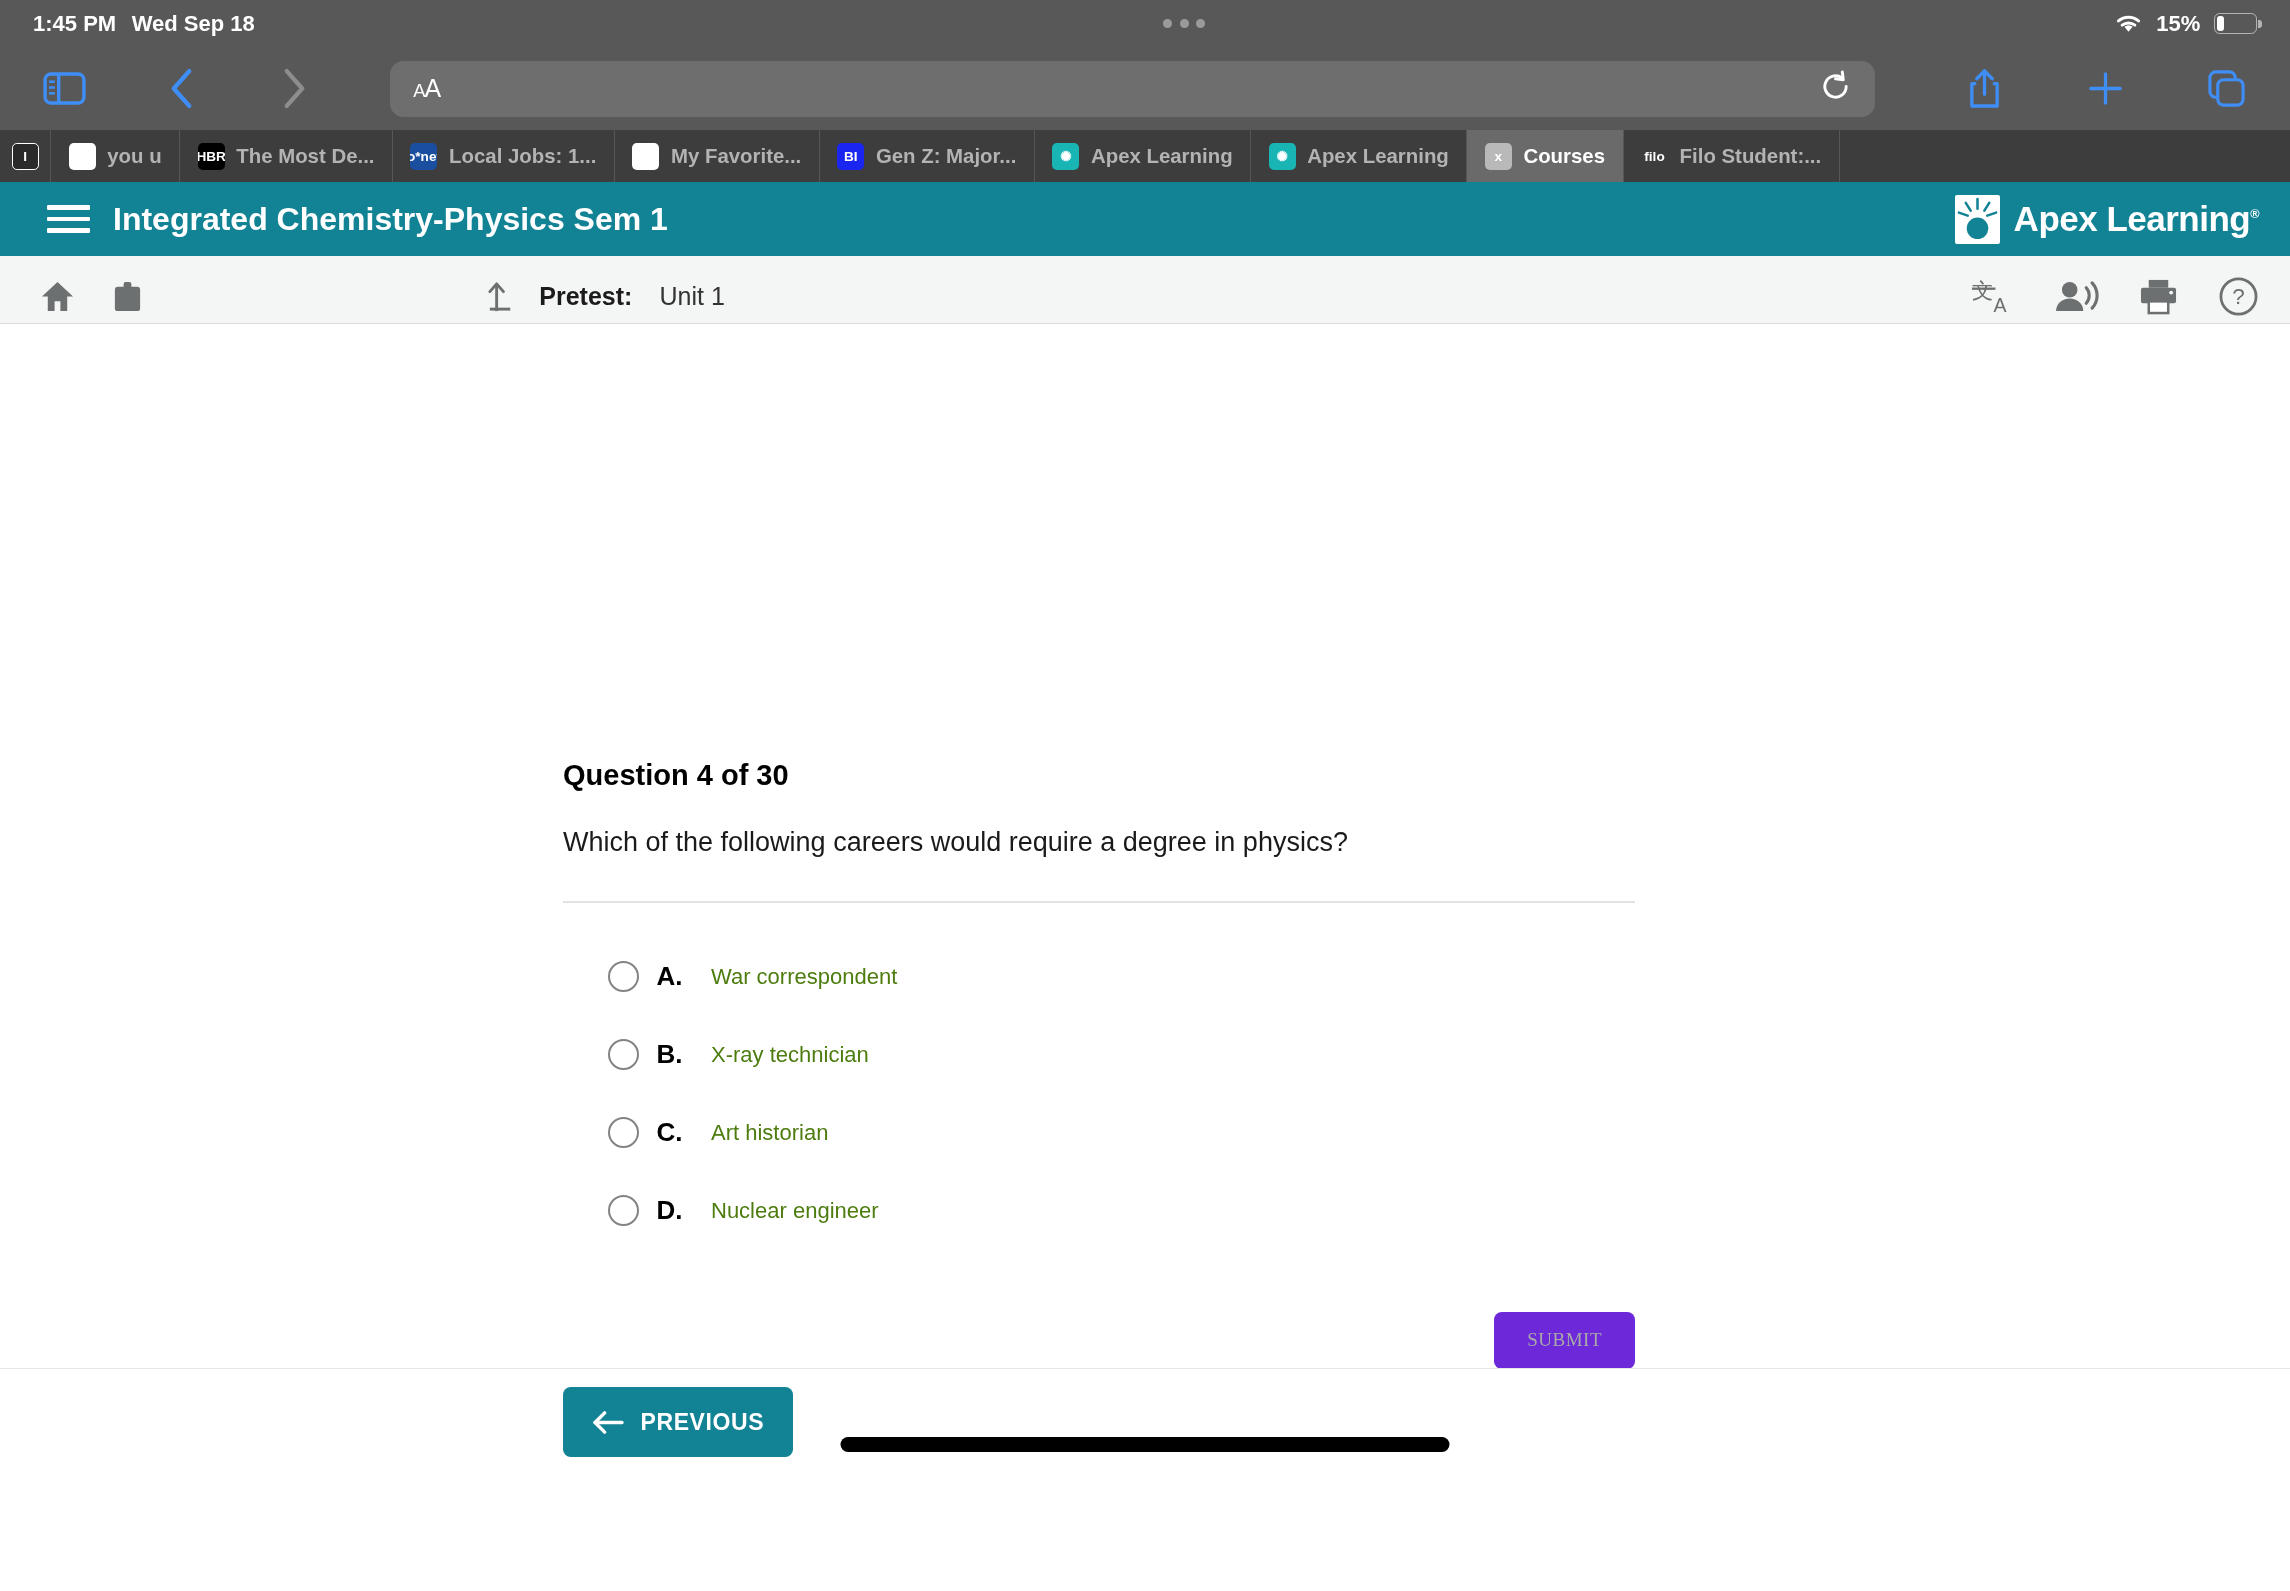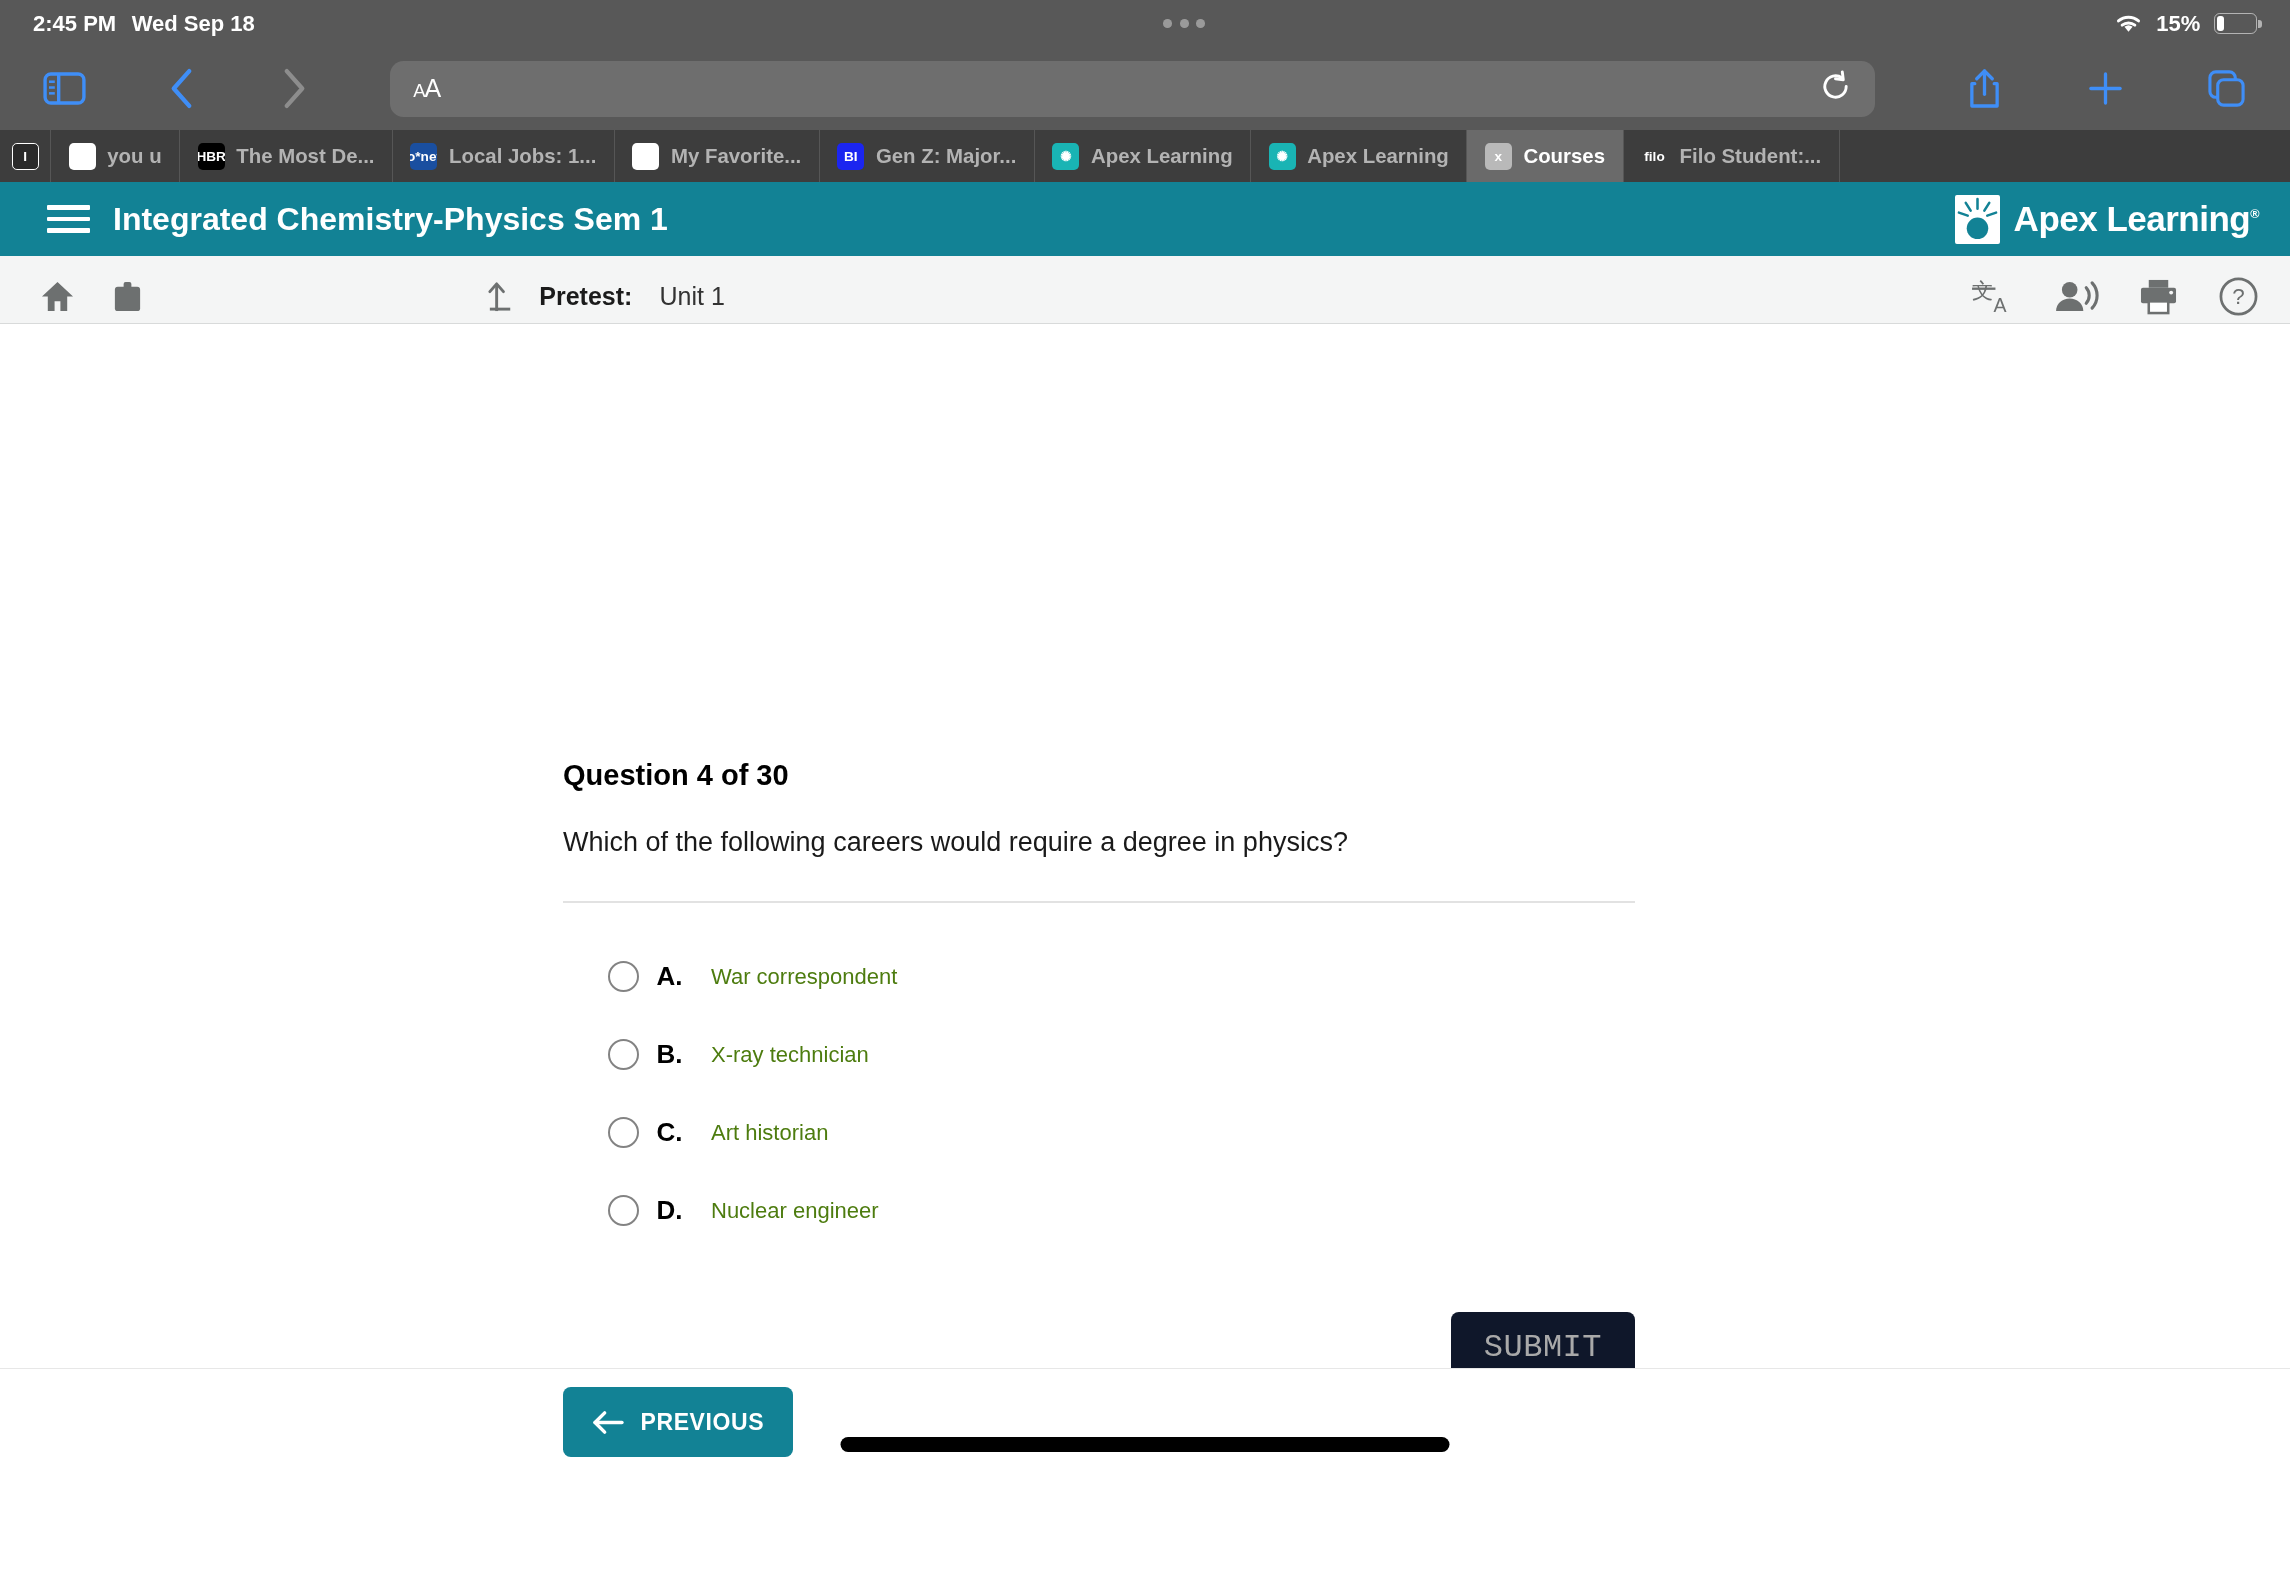--- a/index.html
+++ b/index.html
@@ -186,25 +186,25 @@
   }
   .radio {
     width: 31px; height: 31px; flex:0 0 31px;
     border: 2.9px solid #838383; border-radius: 50%;
     background: #fff;
   }
   .choice-letter { font-size: 26px; font-weight: 700; color:#000; width: 37px; }
   .choice-text { font-size: 22px; color:#4d7c0f; }
   .submit-row { display:flex; justify-content:flex-end; margin-top: 62px; padding-right: 0; }
   .submit-btn {
-    background:#0f172a; color:#a9a9a9;
+    background:#6d28d9; color:#a9a9a9;
     border:none; border-radius:7.8px;
-    font-size: 32px; letter-spacing:0.5px;
+    font-size: 19px; letter-spacing:0.5px;
     padding: 17.5px 33px;
-    font-family: Liberation Mono, monospace;
+    font-family: Liberation Serif, serif;
   }
 
   
   .bottom-bar {
     position:absolute; left:0; bottom:0;
     width: 2290px; height: 107px;
     background:#ffffff;
     border-top:1px solid #e7e7e7;
     display:flex; align-items:center;
   }
@@ -224,21 +224,21 @@
     border-radius: 7.8px; background:#000000;
   }
 </style>
 </head>
 <body>
 
 <div id="ipad-chrome">
 
   <div class="statusbar">
     <div class="status-left">
-      <span>2:45 PM</span>
+      <span>1:45 PM</span>
       <span>Wed Sep 18</span>
     </div>
     <div class="status-center">
       <span class="dots">
           <i></i>
           <i></i>
           <i></i>
         </span>
     </div>
     <div class="status-right">

